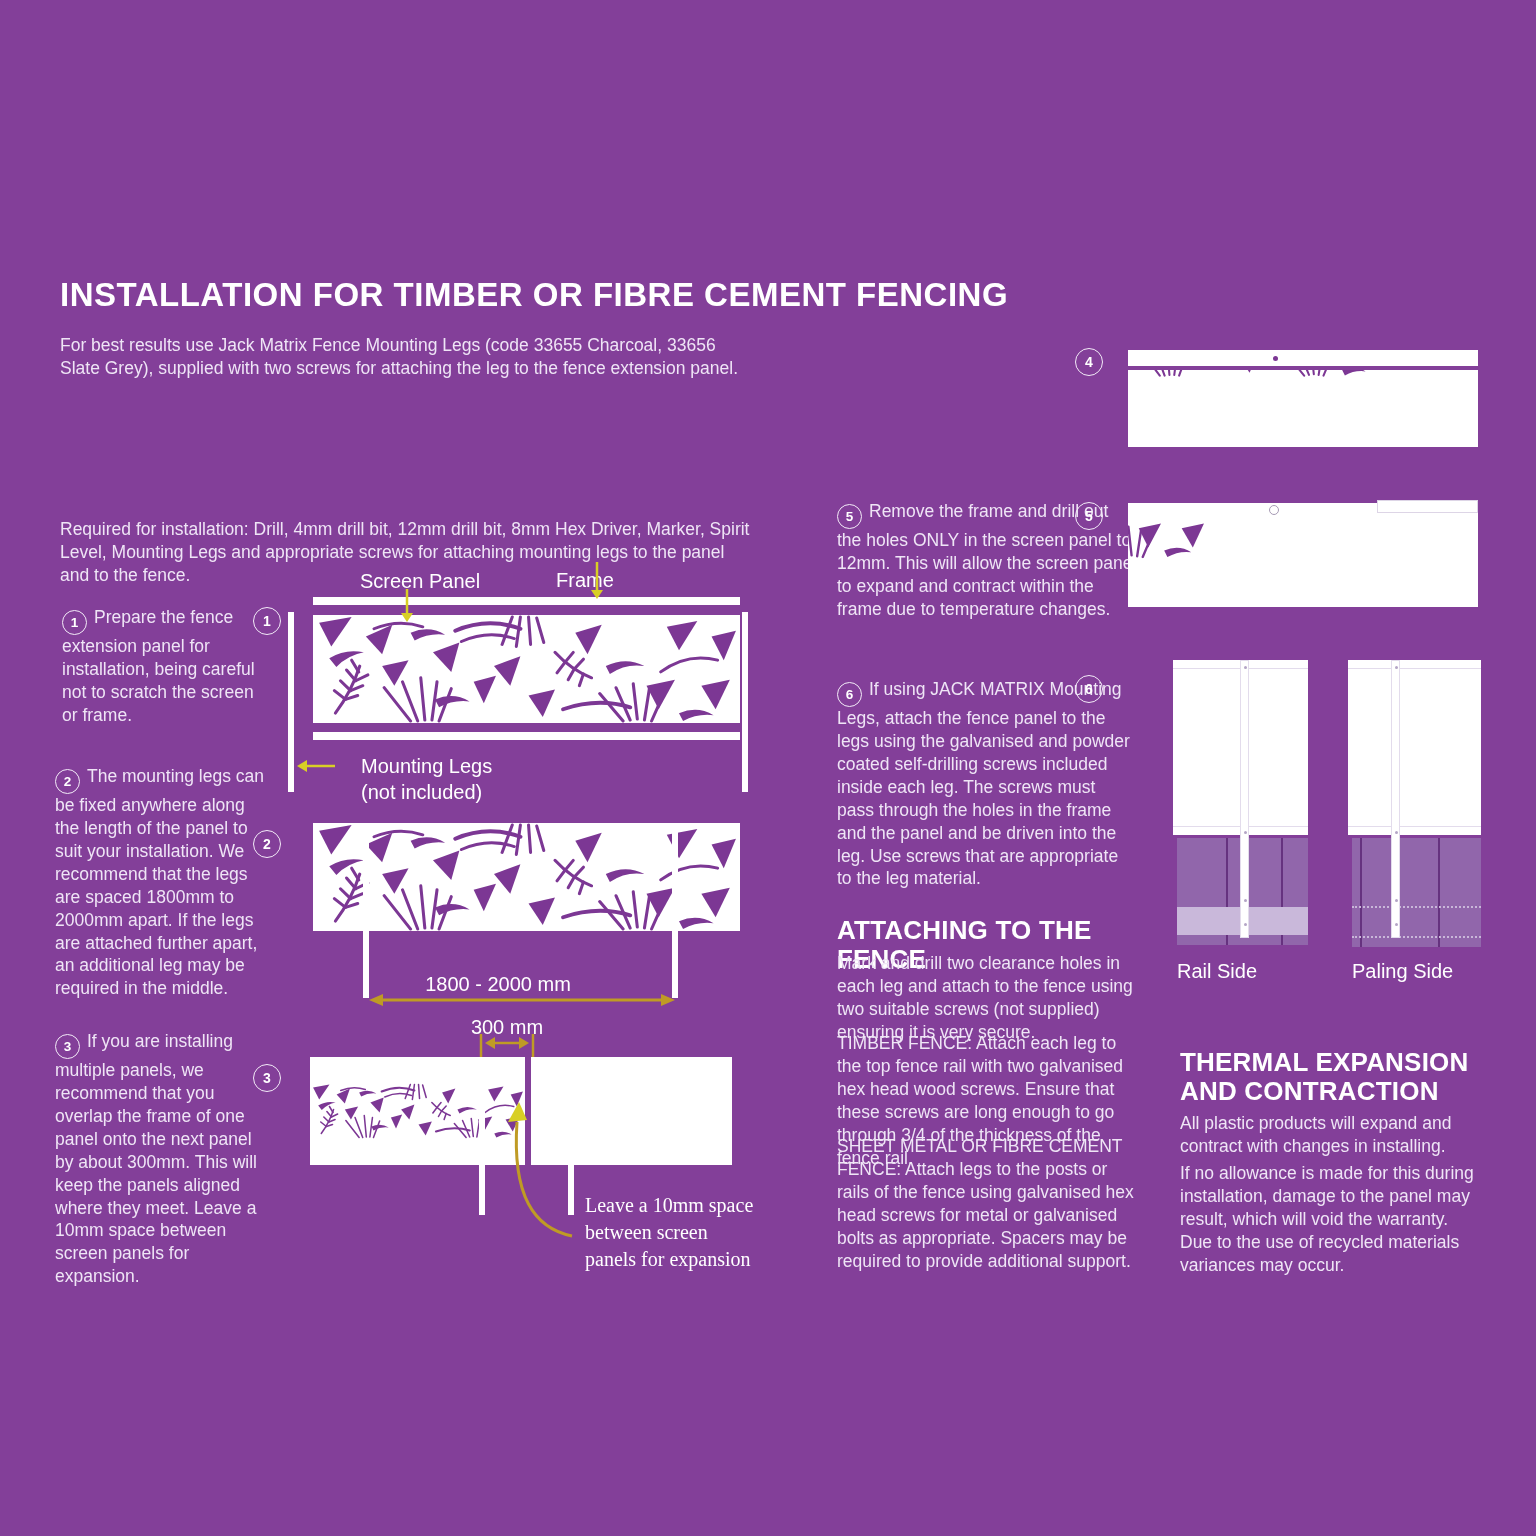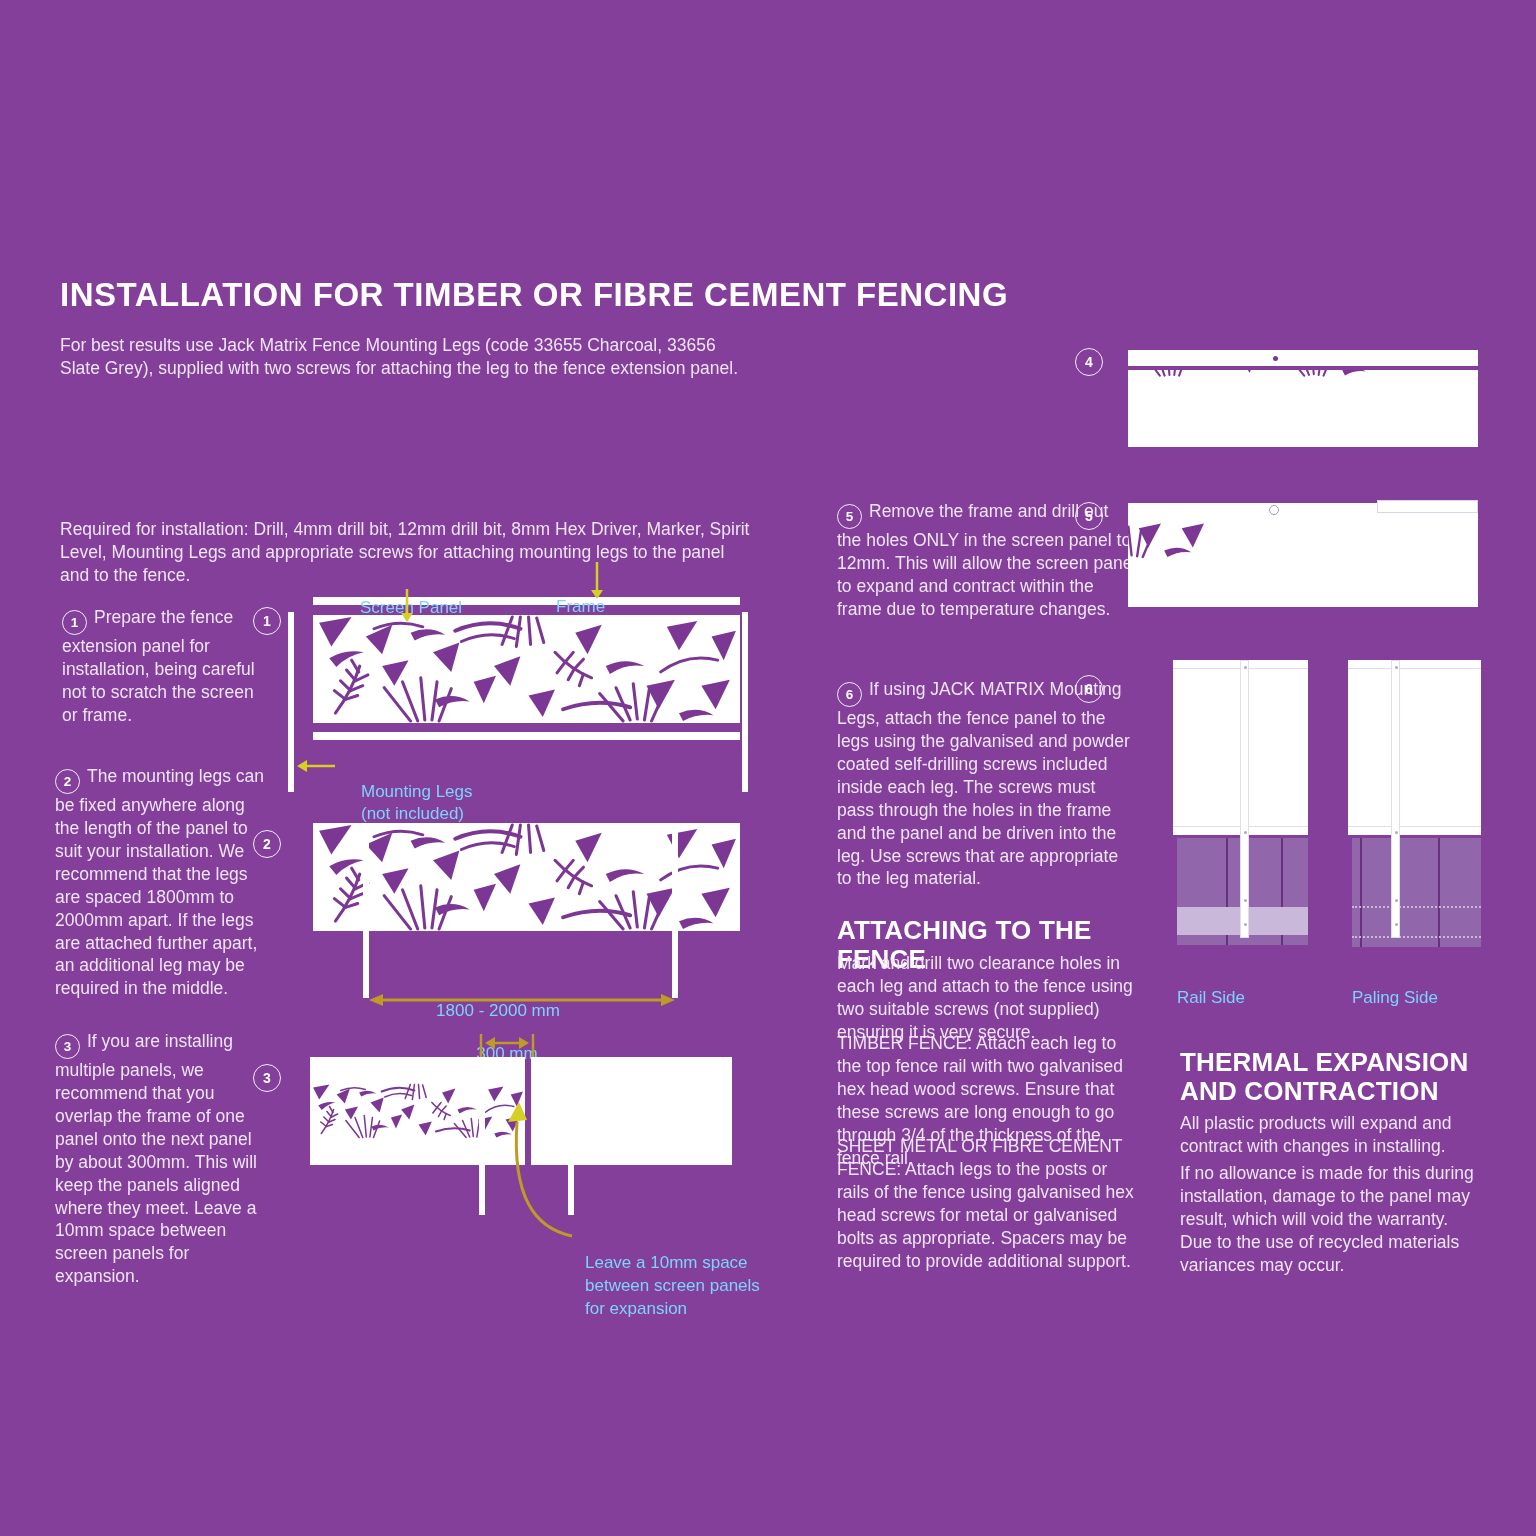--- a/index.html
+++ b/index.html
@@ -13,21 +13,21 @@
            text-align:center;font-size:13.5px;font-weight:bold;line-height:23px;color:#ffffff;
            margin-right:7px;vertical-align:-4px;}
   .dnum{width:26px;height:26px;border:1.6px solid #f3ebf8;border-radius:50%;text-align:center;
         font-size:14px;font-weight:bold;line-height:26px;color:#ffffff;}
   .panel{background:#ffffff;overflow:hidden;}
   .panel svg{display:block;}
   .whitebar{background:#ffffff;}
   .leg{background:#ffffff;}
   .leg.edged{border:1px solid #e3dcec;box-sizing:border-box;}
   .dot{background:#b4a5c6;border-radius:50%;}
-  .lbl{font-size:17px;color:#7dd3fc;margin-top:28px;}
+  .lbl{font-size:20px;color:#ffffff;}
   .fence{background:#9166ab;}
   .paling-line{background:#66327f;width:2px;}
   .rail-band{background:#c9b8da;}
   .dotted-row{border-top:2px dotted #c9b7d9;height:0;}
   .hairline{background:#e3dcec;height:1px;}
 </style>
 </head>
 <body>
 
 <div class="sheet">
@@ -171,21 +171,21 @@
     <svg width="201" height="108" viewBox="208 0 200 109" preserveAspectRatio="none">
         <use href="#leafpat"></use>
       </svg>
   </div>
   <div class="abs leg" style="left:479px;top:1057px;width:6px;height:158px;"></div>
   <div class="abs leg" style="left:568px;top:1057px;width:6px;height:158px;"></div>
   <svg class="abs" style="left:500px;top:1100px;" width="90" height="140">
     <path d="M72,136 C34,128 12,96 17,22" stroke="#bf9b25" stroke-width="3" fill="none"></path>
     <polygon points="8,22 19,2 27,20" fill="#d8cf25"></polygon>
   </svg>
-  <div class="abs lbl" style="left:585px;top:1224px;width:175px;line-height:1.35;">Leave a 10mm space between screen panels for expansion</div>
+  <div class="abs lbl" style="left:585px;top:1192px;width:175px;line-height:1.35;font-family:Liberation Serif, serif;">Leave a 10mm space between screen panels for expansion</div>
 
   <div class="abs body-txt" style="left:837px;top:500px;width:300px;">
     <span class="stepnum">5</span><span>Remove the frame and drill out the holes ONLY in the screen panel to 12mm. This will allow the screen panel to expand and contract within the frame due to temperature changes.</span>
   </div>
   <div class="abs body-txt" style="left:837px;top:678px;width:300px;">
     <span class="stepnum">6</span><span>If using JACK MATRIX Mounting Legs, attach the fence panel to the legs using the galvanised and powder coated self-drilling screws included inside each leg. The screws must pass through the holes in the frame and the panel and be driven into the leg. Use screws that are appropriate to the leg material.</span>
   </div>
   <div class="abs sec-head" style="left:837px;top:916px;width:310px;">ATTACHING TO THE FENCE</div>
   <div class="abs body-txt" style="left:837px;top:952px;width:300px;">Mark and drill two clearance holes in each leg and attach to the fence using two suitable screws (not supplied) ensuring it is very secure.</div>
   <div class="abs body-txt" style="left:837px;top:1032px;width:300px;">TIMBER FENCE: Attach each leg to the top fence rail with two galvanised hex head wood screws. Ensure that these screws are long enough to go through 3/4 of the thickness of the fence rail.</div>

